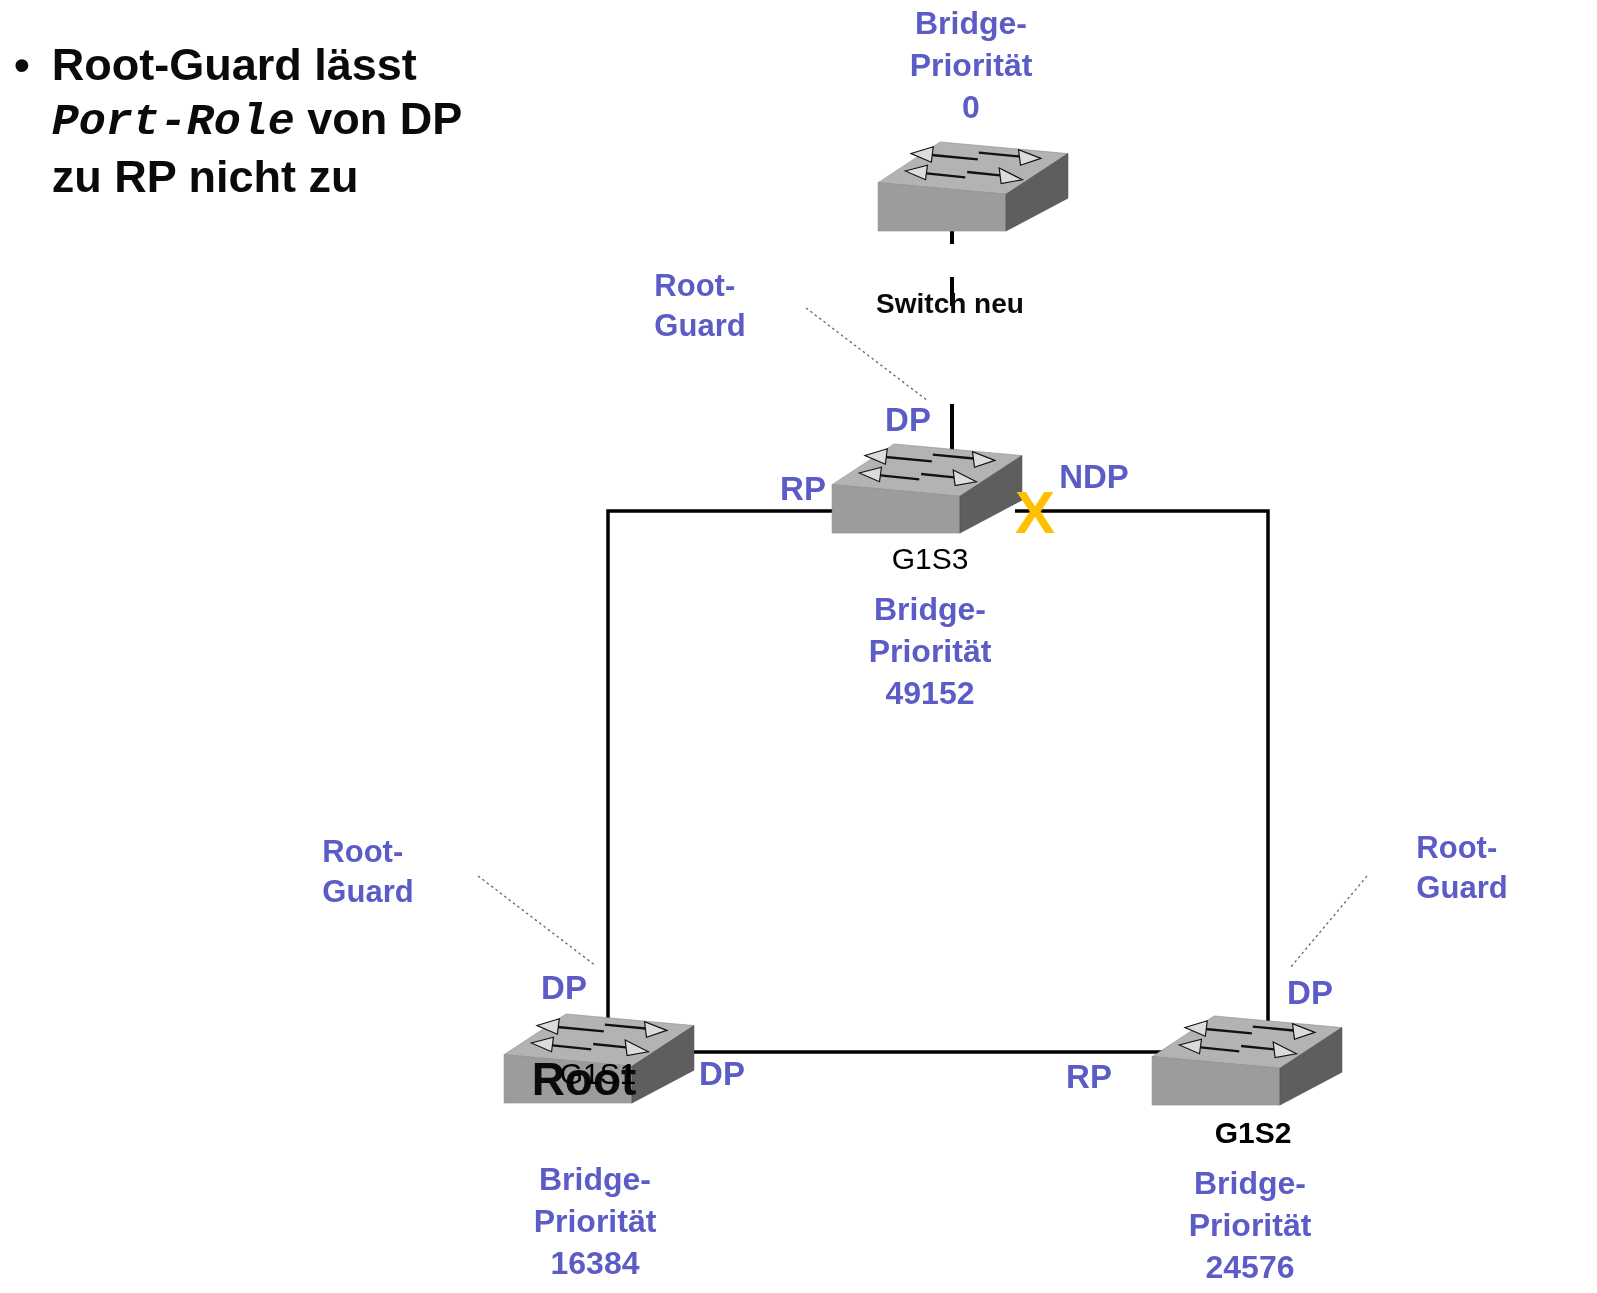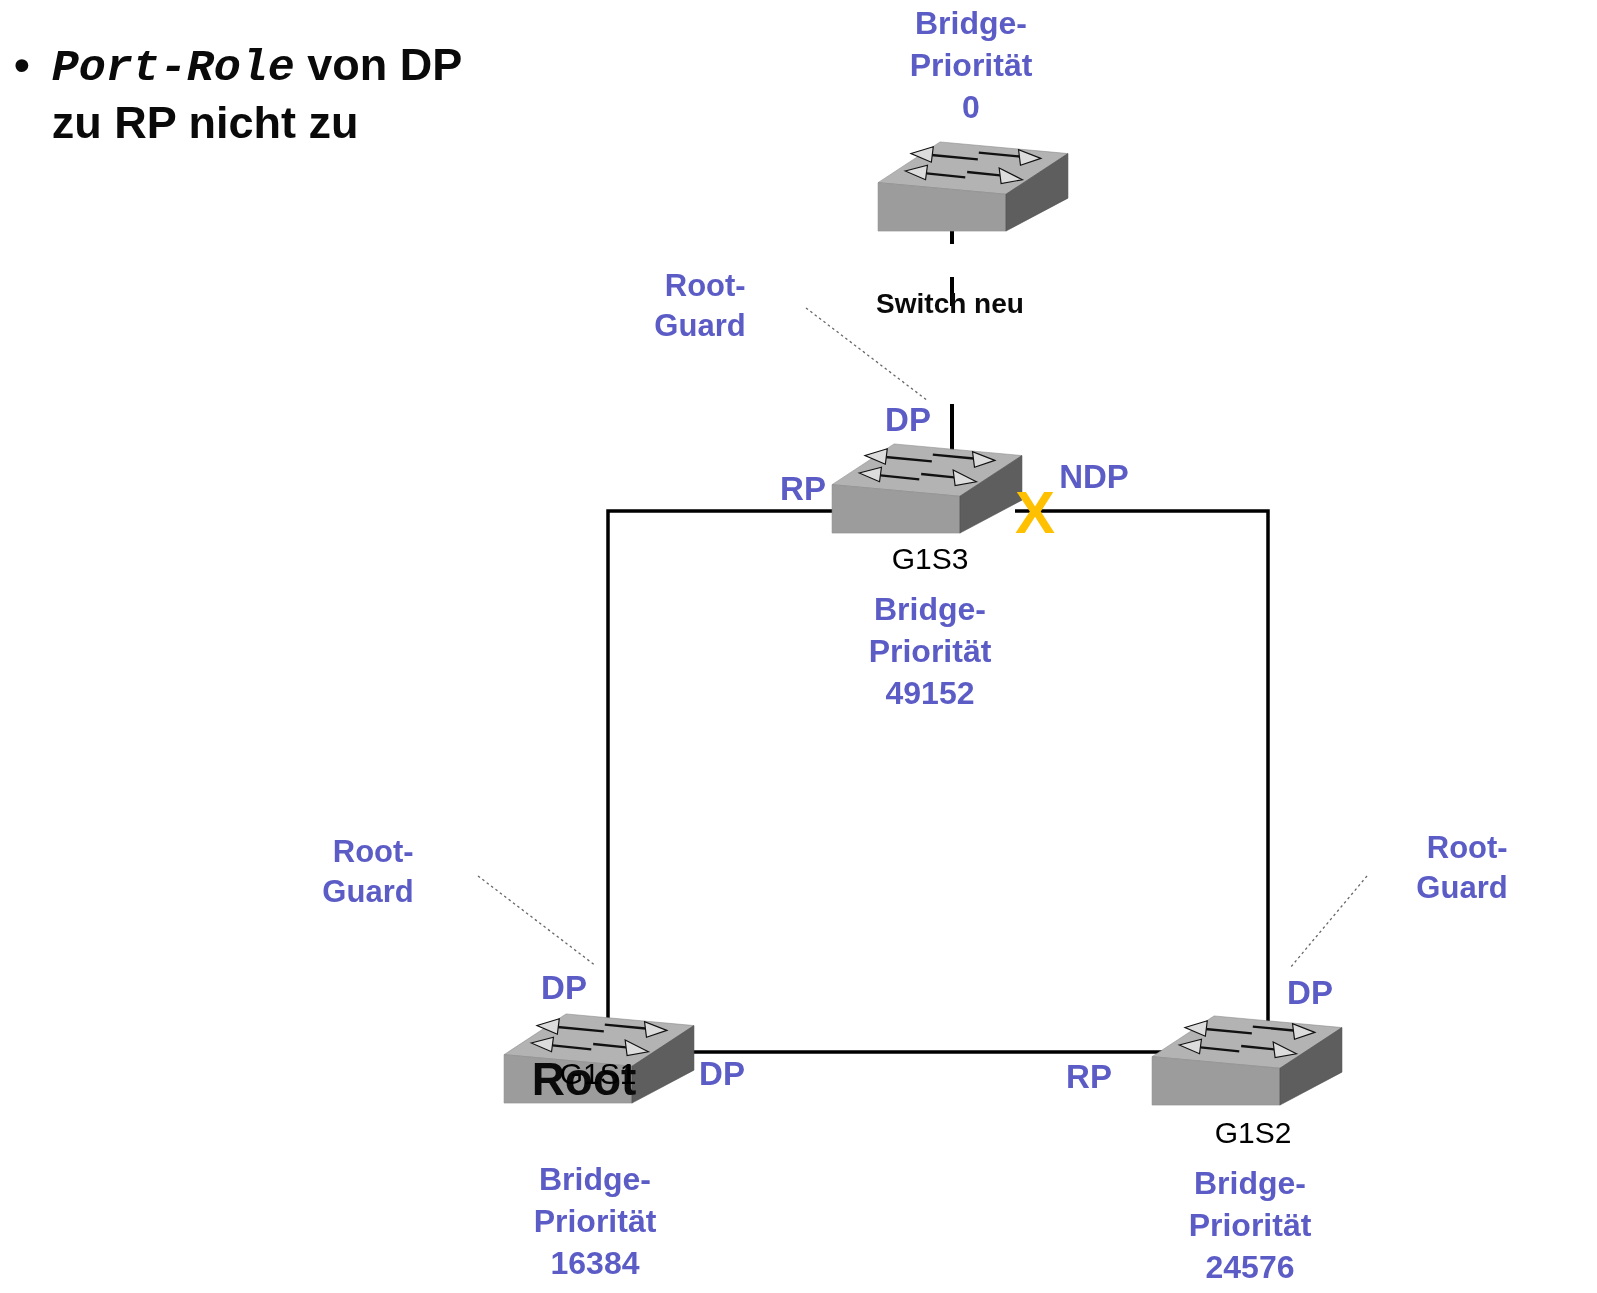--- a/index.html
+++ b/index.html
@@ -9,21 +9,21 @@
   }
   .abs{position:absolute;}
   .ctr{transform:translate(-50%,-50%);white-space:nowrap;}
   .ctrx{transform:translateX(-50%);white-space:nowrap;}
   .blue{color:#5C5CC6;font-weight:bold;}
   .bullet-block{left:14px;top:38px;display:flex;gap:22px;color:#0a0a0a;}
   .bullet-marker{font-size:45px;font-weight:bold;line-height:54px;}
   .bullet-lines{font-size:45px;font-weight:bold;line-height:54px;letter-spacing:0px;}
   .bullet-lines .it{font-style:italic;font-family:Liberation Mono, monospace;}
   .prio{font-size:32px;line-height:42px;text-align:center;}
-  .rootguard{font-size:31px;line-height:40px;text-align:right;}
+  .rootguard{font-size:31px;line-height:40px;text-align:left;}
   .portlabel{font-size:33px;}
   .swname{font-size:30px;color:#000000;}
   .swname-bold{font-size:28px;font-weight:bold;color:#0a0a0a;}
   .facelabel{font-size:46px;font-weight:bold;color:#0a0a0a;}
   .cross{font-size:60px;font-weight:bold;color:#FFC000;line-height:1;}
   svg.lines{left:0;top:0;}
   .swicon{pointer-events:none;}
 </style>
 </head>
 <body>
@@ -65,20 +65,21 @@
 
         <line x1="94" y1="33" x2="128" y2="36.5" stroke="#111" stroke-width="2.4"></line>
         <polygon points="151,41 127,29 129,45" fill="#DCDCDC" stroke="#111" stroke-width="1.2"></polygon>
       </g>
     </defs>
   </svg>
 
   <div class="abs bullet-block">
     <div class="bullet-marker">•</div>
     <div class="bullet-lines">
+      <div>Root-Guard lässt</div>
       <div><span class="it">Port-Role</span><span> von DP</span></div>
       <div>zu RP nicht zu</div>
     </div>
   </div>
 
   <div class="abs blue prio ctrx" style="left:971px;top:2px;">
     <div>Bridge-</div>
     <div>Priorität</div>
     <div>0</div>
   </div>
@@ -125,20 +126,20 @@
     <div>Bridge-</div>
     <div>Priorität</div>
     <div>16384</div>
   </div>
 
   <div class="abs blue portlabel ctr" style="left:1310px;top:993px;">DP</div>
   <svg class="abs swicon" style="left:1150px;top:1014px;" width="194" height="93" viewBox="0 0 200 96">
       <use href="#switch-shape"></use>
     </svg>
   <div class="abs blue portlabel ctr" style="left:1089px;top:1077px;">RP</div>
-  <div class="abs swname ctr" style="left:1253px;top:1133px;">G1S2</div>
+  <div class="abs swname ctr" style="left:1253px;top:1133px;font-weight:bold;">G1S2</div>
   <div class="abs blue prio ctrx" style="left:1250px;top:1162px;">
     <div>Bridge-</div>
     <div>Priorität</div>
     <div>24576</div>
   </div>
 
 </div>
 
 </body></html>

